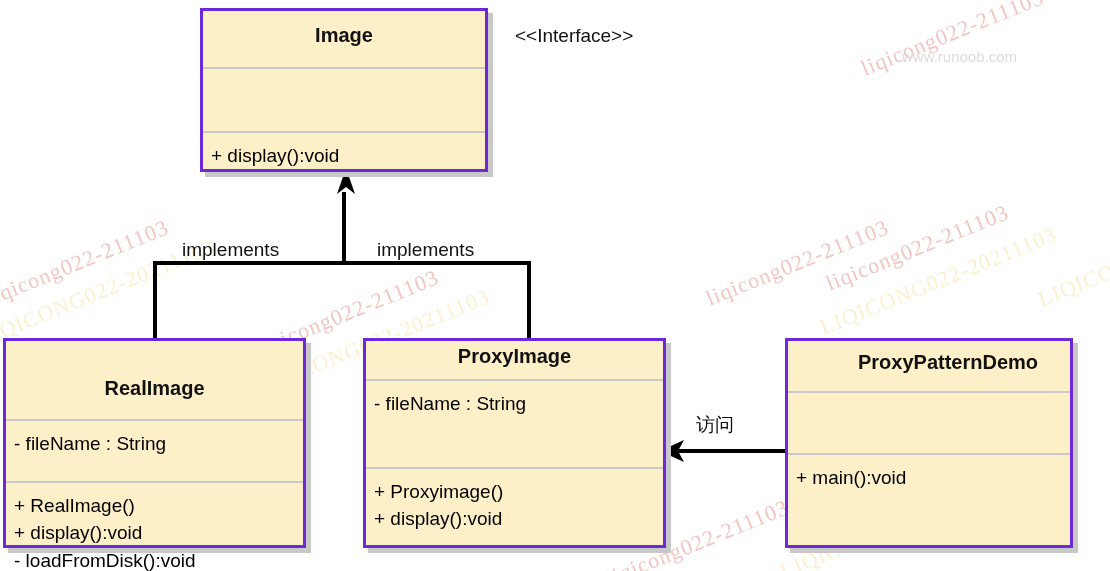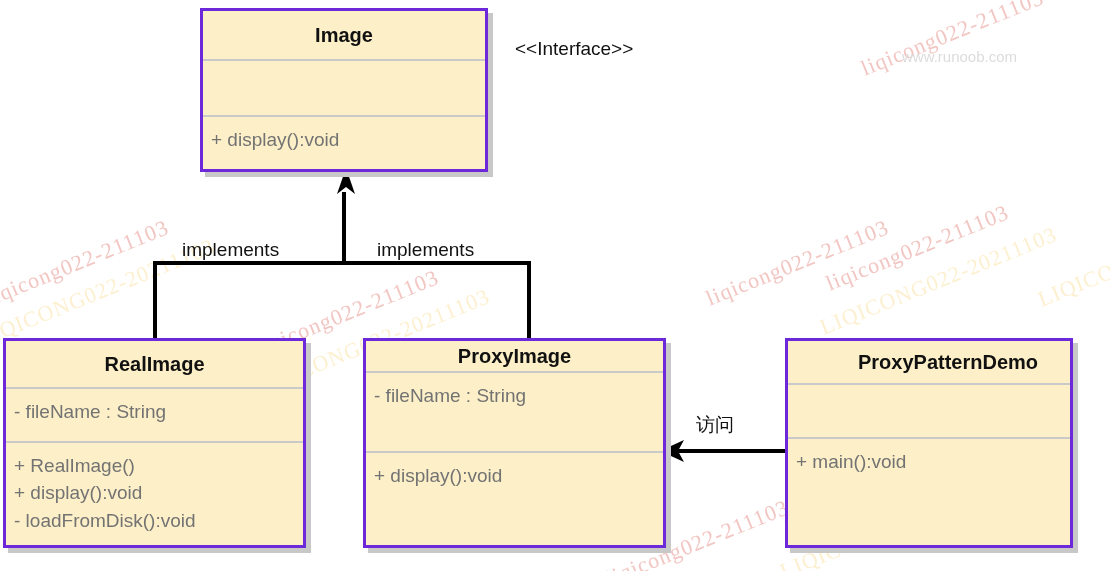--- a/index.html
+++ b/index.html
@@ -57,22 +57,23 @@
     font-weight: bold;
     font-size: 20px;
     color: #111111;
     display: flex;
     align-items: center;
     justify-content: center;
   }
   .uml-lines {
     padding: 9px 8px 4px 8px;
     font-size: 19px;
-    color: #737373;
+    color: #000000;
     line-height: 1.44;
+    margin-top: 8px;
   }
   .uml-line { white-space: nowrap; }
   .uml-empty { }
 
   
   .plain-label {
     position: absolute;
     font-size: 19px;
     color: #111111;
     white-space: nowrap;
@@ -145,40 +146,41 @@
   <div class="cjk-label" style="left:696px; top:412px;">访问</div>
 
   <div class="uml-box" style="left:200px; top:8px; width:288px; height:164px;">
     <div class="uml-sec uml-title" style="height:48px;">Image</div>
     <div class="uml-sec uml-lines uml-empty" style="height:56px;"></div>
     <div class="uml-sec uml-lines" style="height:54px;">
       <div class="uml-line">+ display():void</div>
     </div>
   </div>
 
-  <div class="plain-label" style="left:515px; top:38px;">&lt;&lt;Interface&gt;&gt;</div>
+  <div class="plain-label" style="left:515px; top:25px;">&lt;&lt;Interface&gt;&gt;</div>
 
   <div class="uml-box" style="left:3px; top:338px; width:303px; height:210px;">
-    <div class="uml-sec uml-title" style="height:46px;">RealImage</div>
+    <div class="uml-sec uml-title" style="height:46px;margin-top:24px;">RealImage</div>
     <div class="uml-sec uml-lines" style="height:54px;">
       <div class="uml-line">- fileName : String</div>
     </div>
     <div class="uml-sec uml-lines" style="height:108px;">
       <div class="uml-line">+ RealImage()</div>
       <div class="uml-line">+ display():void</div>
       <div class="uml-line">- loadFromDisk():void</div>
     </div>
   </div>
 
   <div class="uml-box" style="left:363px; top:338px; width:303px; height:210px;">
     <div class="uml-sec uml-title" style="height:30px;">ProxyImage</div>
     <div class="uml-sec uml-lines" style="height:80px;">
       <div class="uml-line">- fileName : String</div>
     </div>
     <div class="uml-sec uml-lines" style="height:82px;">
+      <div class="uml-line">+ Proxyimage()</div>
       <div class="uml-line">+ display():void</div>
     </div>
   </div>
 
   <div class="uml-box" style="left:785px; top:338px; width:288px; height:210px;">
     <div class="uml-sec uml-title" style="height:42px;padding-left:38px;">ProxyPatternDemo</div>
     <div class="uml-sec uml-lines uml-empty" style="height:54px;"></div>
     <div class="uml-sec uml-lines" style="height:108px;">
       <div class="uml-line">+ main():void</div>
     </div>

